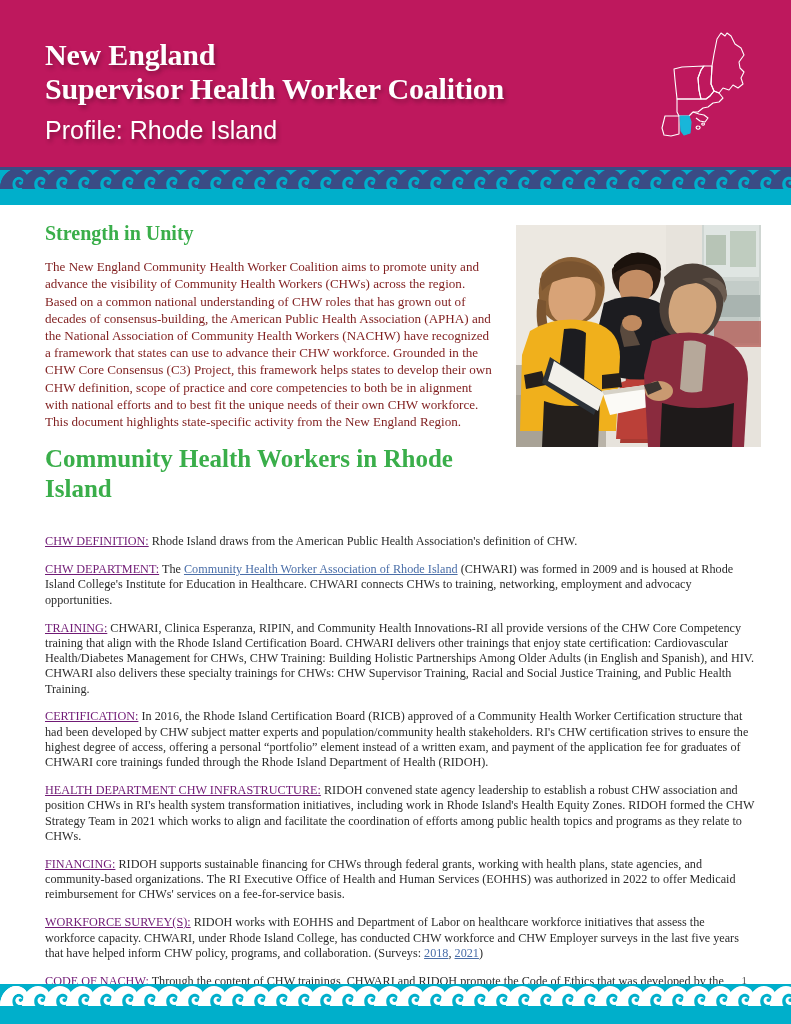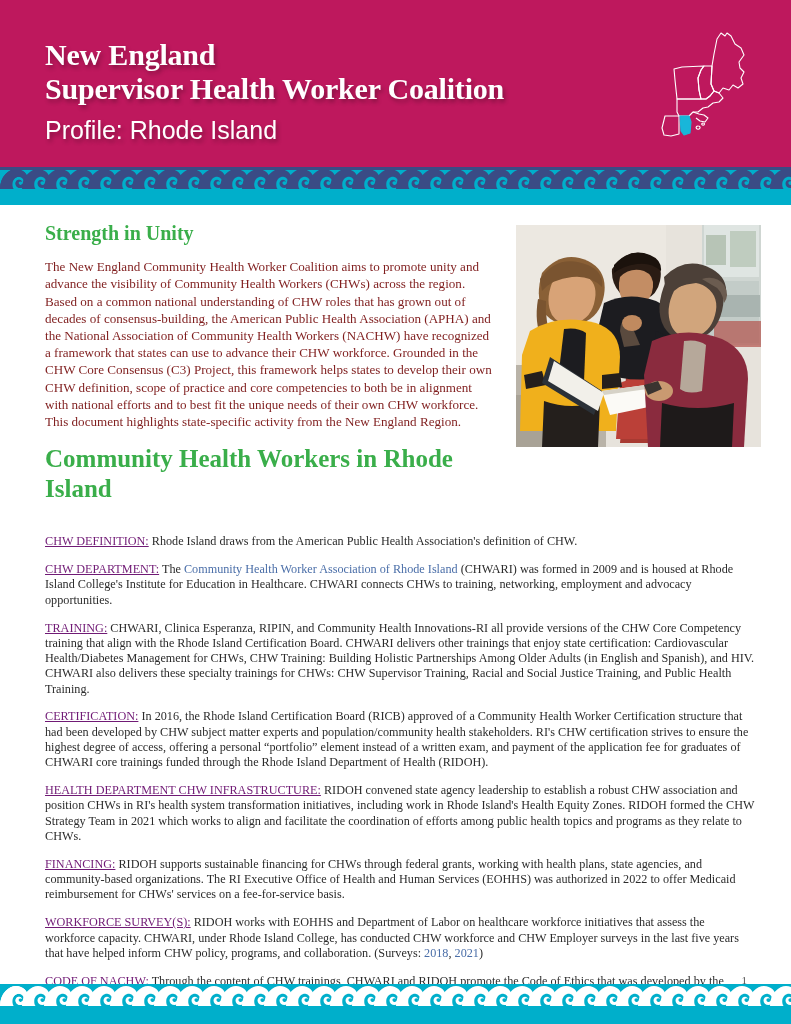--- a/index.html
+++ b/index.html
@@ -137,20 +137,21 @@
     text-align: left;
   }
   .entry:last-child { margin-bottom: 0; }
   .lbl {
     color: #701a75;
     text-decoration: underline;
     text-underline-offset: 1px;
   }
   .inline-link {
     color: #4a6ea8;
+    text-decoration: underline;
     text-underline-offset: 1px;
   }
   .page-num {
     position: absolute;
     right: 44px;
     top: 974px;
     font-size: 11px;
     color: #555;
     font-family: "Liberation Serif", "DejaVu Serif", serif;
   }

